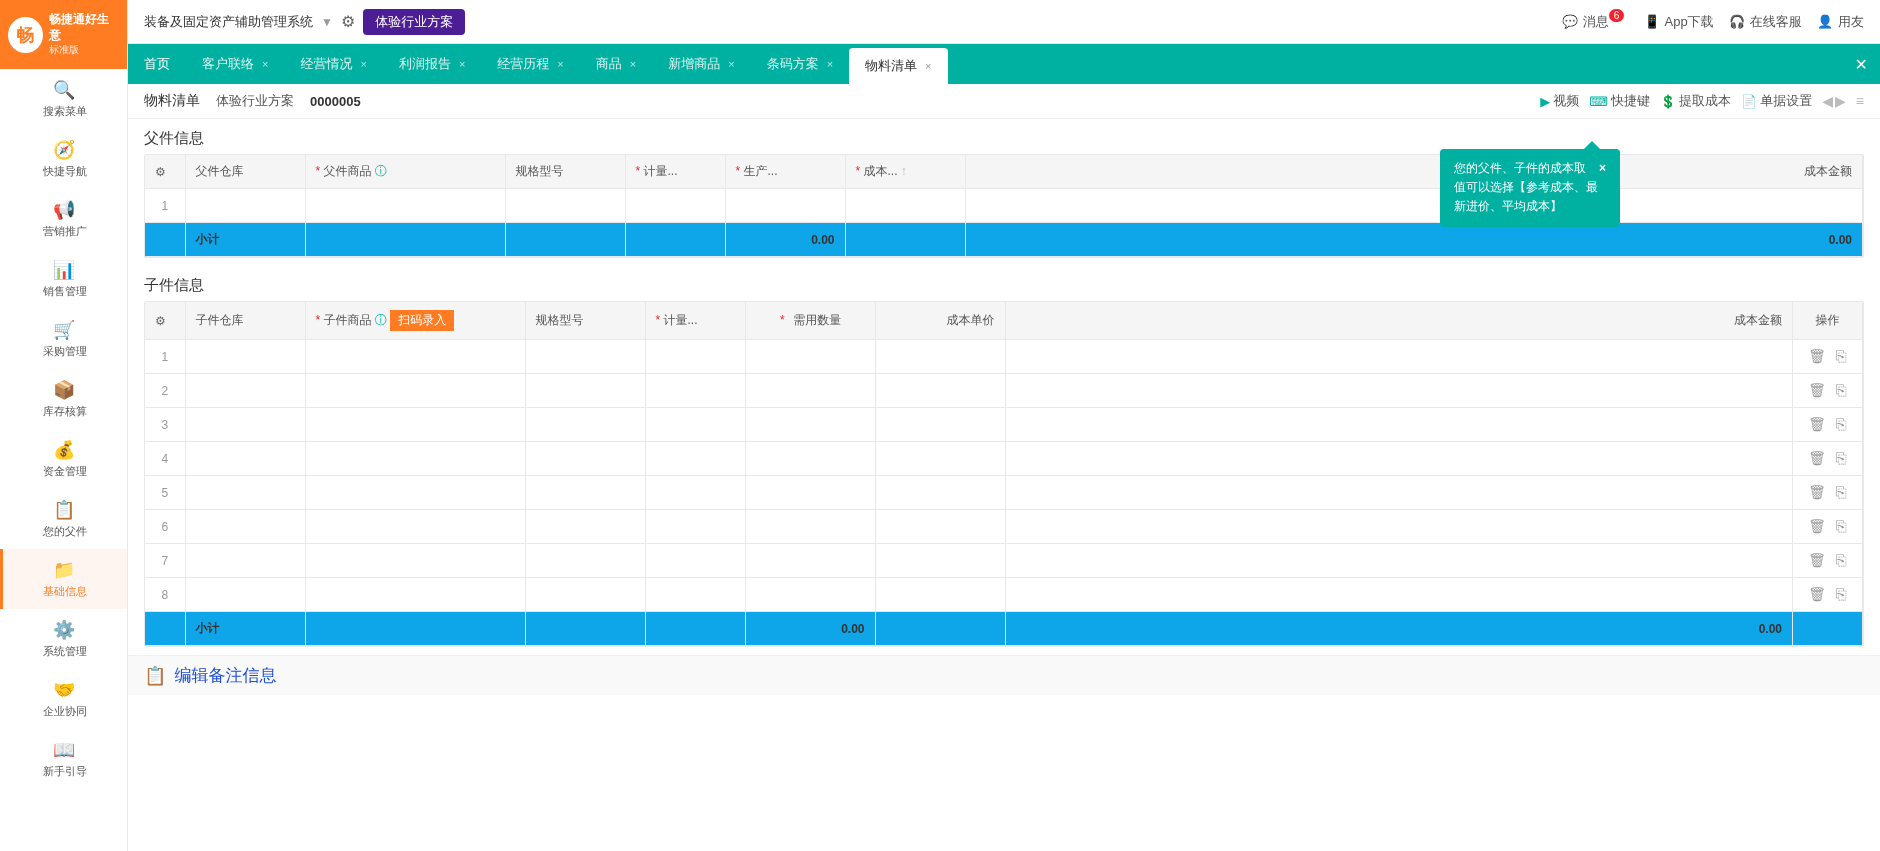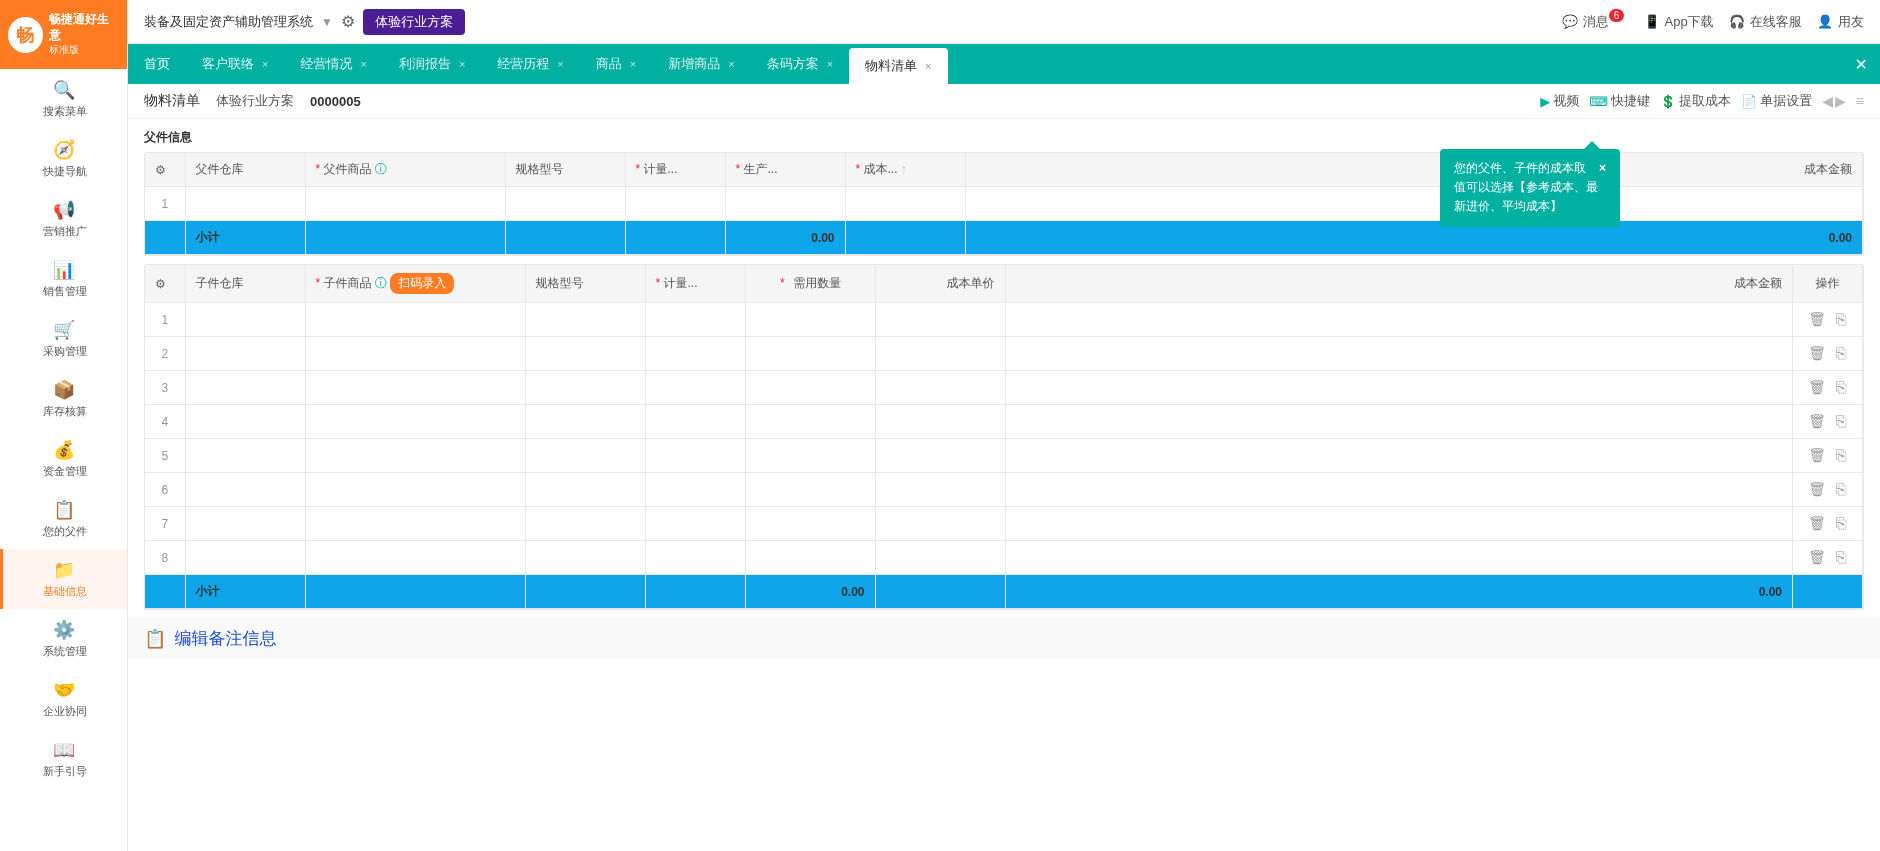--- a/index.html
+++ b/index.html
@@ -51,35 +51,35 @@
     .page-header-code-label { font-size: 13px; color: #555; }
     .page-header-code-value { font-size: 13px; color: #333; font-weight: bold; }
     .page-header-actions { margin-left: auto; display: flex; align-items: center; gap: 10px; color: #555; font-size: 13px; }
     .page-header-action { display: flex; align-items: center; gap: 3px; cursor: pointer; color: #555; }
     .page-header-action .icon { color: #00b0a0; }
     .nav-arrows { display: flex; gap: 2px; }
     .nav-arrow { color: #bbb; cursor: pointer; font-size: 14px; }
 
     
     .section { padding: 0 16px; }
-    .section-title { font-size: 12px; color: #333; font-weight: 700; padding: 10px 0 6px; }
+    .section-title { font-size: 15px; color: #333; font-weight: 400; padding: 10px 0 6px; }
 
     
     .table-wrapper { border: 1px solid #e8e8e8; border-radius: 2px; overflow: hidden; position: relative; }
     table { width: 100%; border-collapse: collapse; font-size: 12px; }
     thead tr { background: #f5f5f5; }
     th { padding: 8px 10px; text-align: left; color: #555; font-weight: 500; border-right: 1px solid #e8e8e8; border-bottom: 1px solid #e8e8e8; white-space: nowrap; }
     td { padding: 6px 10px; border-right: 1px solid #e8e8e8; border-bottom: 1px solid #e8e8e8; height: 34px; vertical-align: middle; }
     tr.subtotal { background: #0ea5e9; }
     tr.subtotal td { font-weight: 600; color: #333; }
     .required { color: #f5222d; }
     .col-num { width: 36px; text-align: center; color: #999; }
     .col-actions { width: 70px; text-align: center; }
     .action-btn { background: none; border: none; cursor: pointer; color: #999; font-size: 14px; padding: 0 3px; }
-    .scan-btn { background: #ff7c23; color: #fff; border: none; border-radius: 8px; padding: 2px 8px; font-size: 12px; cursor: pointer; }
+    .scan-btn { background: #ff7c23; color: #fff; border: none; border-radius: 0; padding: 2px 8px; font-size: 12px; cursor: pointer; }
     .th-gear { color: #666; cursor: pointer; }
 
     
     .tooltip-box { position: absolute; top: 30px; right: 260px; background: #00b0a0; color: #fff; padding: 10px 14px; border-radius: 4px; font-size: 12px; line-height: 1.6; max-width: 180px; z-index: 100; }
     .tooltip-box::before { content: ''; position: absolute; top: -8px; right: 20px; border-left: 8px solid transparent; border-right: 8px solid transparent; border-bottom: 8px solid #00b0a0; }
     .tooltip-close { float: right; cursor: pointer; margin-left: 8px; font-weight: bold; }
 
     
     .bottom-bar { padding: 8px 16px; border-top: 1px solid #f0f0f0; background: #f9f9f9; display: flex; align-items: center; gap: 8px; }
     .bottom-bar-icon { color: #00b0a0; font-size: 18px; }
@@ -297,20 +297,21 @@
               <td class="text-right">0.00</td>
               <td></td>
               <td class="text-right">0.00</td>
             </tr>
           </tbody>
         </table>
       </div>
     </div>
 
     <div class="section" style="margin-top:8px;">
+      <div class="section-title">子件信息</div>
       <div class="table-wrapper">
         <table>
           <thead>
             <tr>
               <th style="width:40px;">
                 <span class="th-gear">⚙</span>
               </th>
               <th style="width:120px;">子件仓库</th>
               <th style="width:220px;">
                 <span class="required">*</span> 子件商品 <span style="color:#00b0a0;">ⓘ</span>

